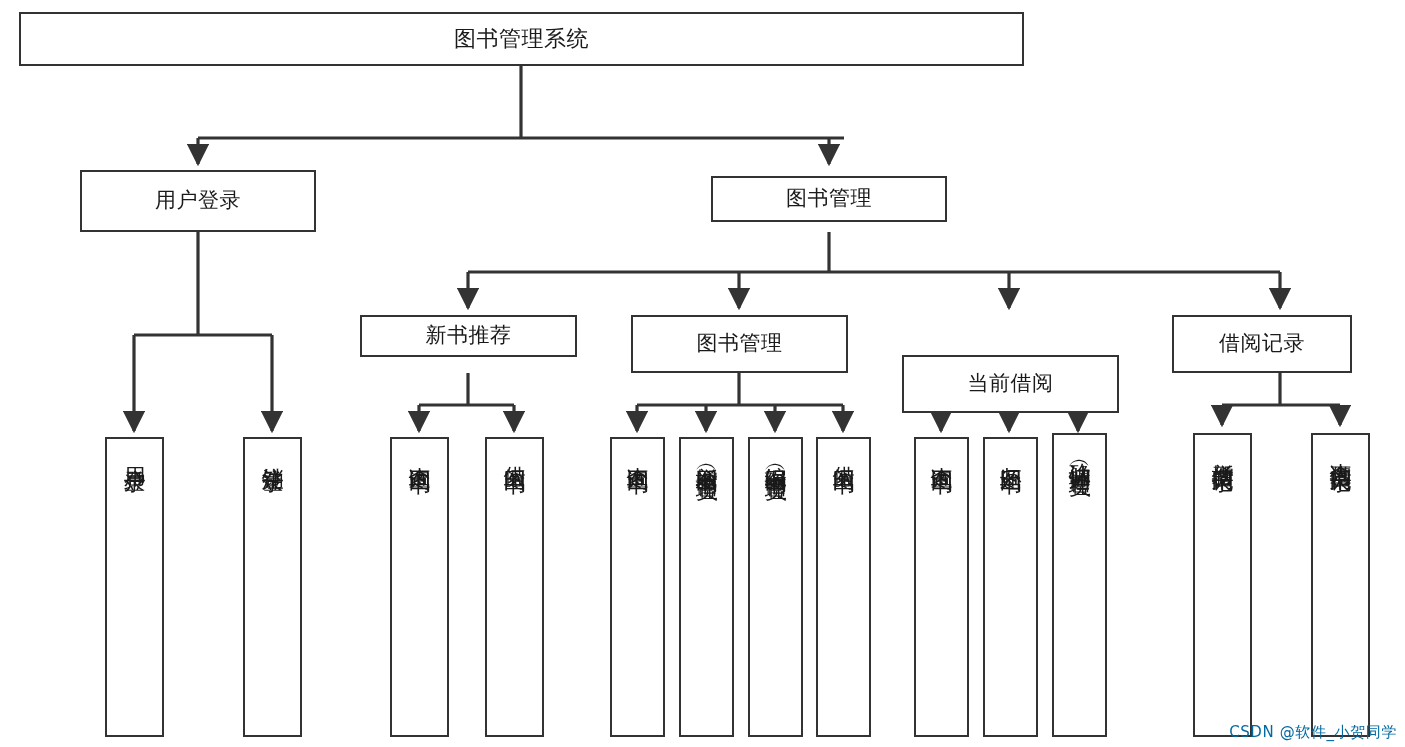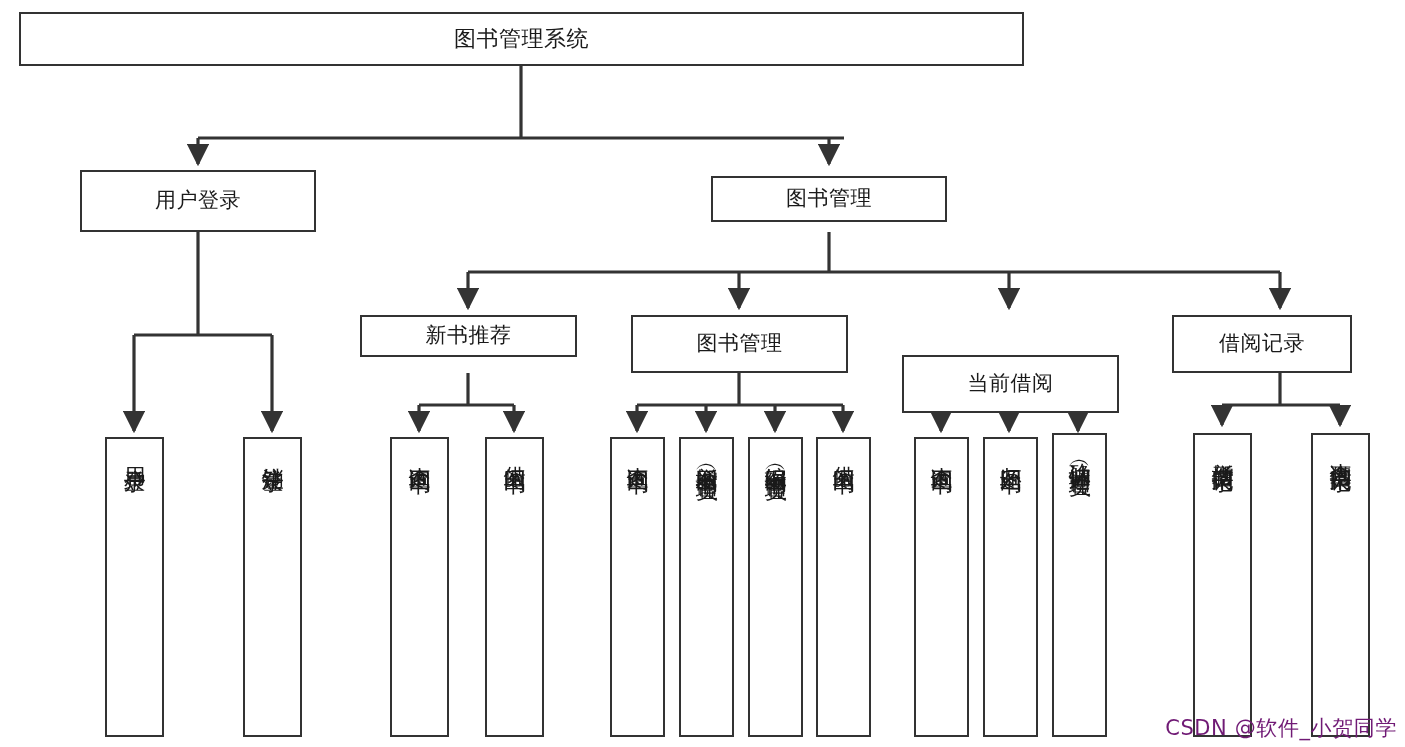--- a/index.html
+++ b/index.html
@@ -65,22 +65,22 @@
     max-height: 285px;
     white-space: normal;
   }
   .node.vert.tall .label {
     max-height: 288px;
   }
   #watermark {
     position: absolute;
     right: 8px;
     bottom: 5px;
-    font-size: 21px;
-    color: #701a75;
+    font-size: 15px;
+    color: #0369a1;
     letter-spacing: 0.6px;
     white-space: nowrap;
     user-select: none;
   }
 </style>
 </head>
 <body>
 
 <div id="diagram-root">
 

